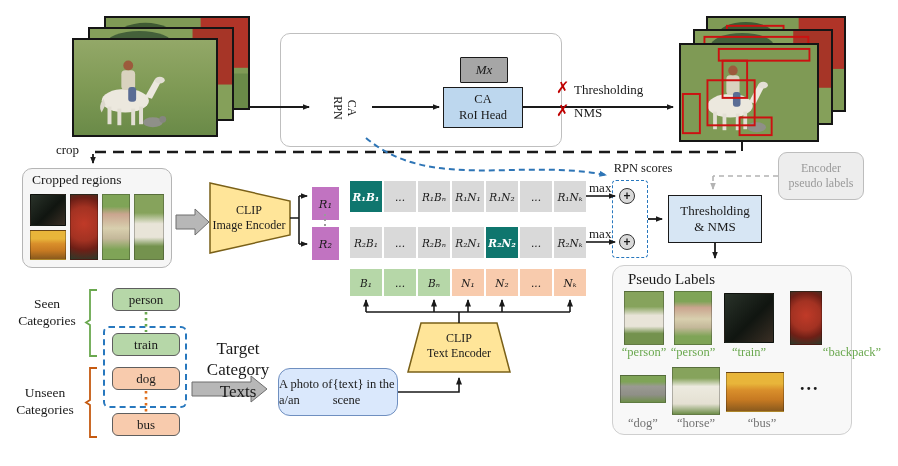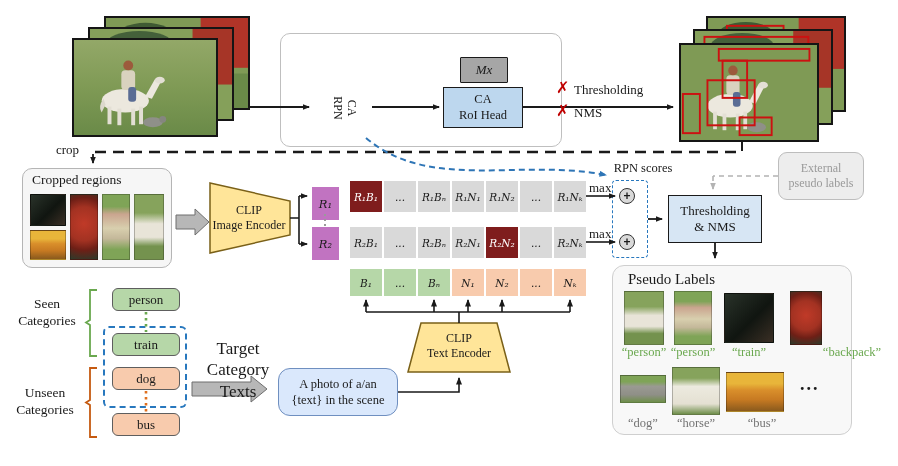--- a/index.html
+++ b/index.html
@@ -19,34 +19,34 @@
   .croppedbox{border:1.5px solid #b5b5b5;background:#f6f6f6;}
   .pseudobox{border:1.5px solid #cfcfcf;background:#f8f8f8;border-radius:12px;}
   .externalbox{border:1.3px solid #bdbdbd;background:#ededed;border-radius:9px;color:#9a9a9a;}
 
   .bluebox{position:absolute;box-sizing:border-box;background:#bdd7ee;border:1.5px solid #1a1a1a;}
   .mxbox{position:absolute;box-sizing:border-box;background:#a6a6a6;border:1.5px solid #1a1a1a;border-radius:1px;
          font-style:italic;font-size:13px;display:flex;align-items:center;justify-content:center;}
   .threshbox{position:absolute;box-sizing:border-box;background:#d7e6f4;border:1.5px solid #1a1a1a;
              display:flex;flex-direction:column;align-items:center;justify-content:center;font-size:13px;line-height:1.25;}
   .promptbox{position:absolute;box-sizing:border-box;background:#dae8fc;border:1.5px solid #6f8fc0;border-radius:12px;
-             display:flex;flex-direction:column;align-items:center;justify-content:center;font-size:12.5px;line-height:1.3;}
+             display:flex;flex-direction:row;align-items:center;justify-content:center;font-size:12.5px;line-height:1.3;}
 
   .catbox{position:absolute;box-sizing:border-box;border:1.4px solid #5e5e5e;border-radius:6px;
           display:flex;align-items:center;justify-content:center;font-size:13px;}
   .cat-green{background:#b6d7a8;}
   .cat-orange{background:#f8cbad;}
   .bluedashedrect{position:absolute;box-sizing:border-box;border:2.2px dashed #2878be;border-radius:6px;}
 
   
   .cellrow{position:absolute;display:flex;gap:2px;}
   .cell{width:32px;display:flex;align-items:center;justify-content:center;
         font-style:italic;font-size:10.5px;font-family:"DejaVu Serif","DejaVu Sans",serif;}
   .c-gray{background:#d9d9d9;}
-  .c-black{background:#7f1d1d;color:#ffffff;}
+  .c-black{background:#0f766e;color:#ffffff;font-weight:bold;}
   .c-green{background:#b6d7a8;}
   .c-orange{background:#f8cbad;}
   .rlabel{position:absolute;width:27px;height:33px;background:#c173c1;display:flex;align-items:center;justify-content:center;
           font-style:italic;font-size:11.5px;font-family:"DejaVu Serif","DejaVu Sans",serif;}
 
   .pluscircle{position:absolute;width:16px;height:16px;border-radius:50%;background:#d9d9d9;border:1.5px solid #333;
               box-sizing:border-box;display:flex;align-items:center;justify-content:center;
               font-size:12px;font-weight:bold;font-family:"Liberation Sans",sans-serif;line-height:1;}
 
   .xmark{position:absolute;color:#c00000;font-weight:bold;font-size:16px;font-family:"DejaVu Sans",sans-serif;line-height:1;}
@@ -247,21 +247,21 @@
       <span>+</span>
     </div>
   <span class="abs tc z4" style="left:600px;top:161px;width:86px;font-size:12.5px;">RPN scores</span>
 
   <div class="threshbox z2" style="left:668px;top:195px;width:94px;height:48px;">
     <span>Thresholding</span>
     <span>&amp; NMS</span>
   </div>
 
   <div class="softbox externalbox twoline z2" style="left:778px;top:152px;width:86px;height:48px;font-size:12px;">
-    <span>External</span>
+    <span>Encoder</span>
     <span>pseudo labels</span>
   </div>
 
   <div class="softbox pseudobox z1" style="left:612px;top:265px;width:240px;height:170px;"></div>
   <div class="abs z4" style="left:628px;top:271px;font-size:15px;">Pseudo Labels</div>
 
   <div class="thumb th-rider z2" style="left:624px;top:291px;width:40px;height:54px;"></div>
   <div class="thumb th-person z2" style="left:674px;top:291px;width:38px;height:54px;"></div>
   <div class="thumb th-train z2" style="left:724px;top:293px;width:50px;height:50px;"></div>
   <div class="thumb th-backpack z2" style="left:790px;top:291px;width:32px;height:54px;"></div>

